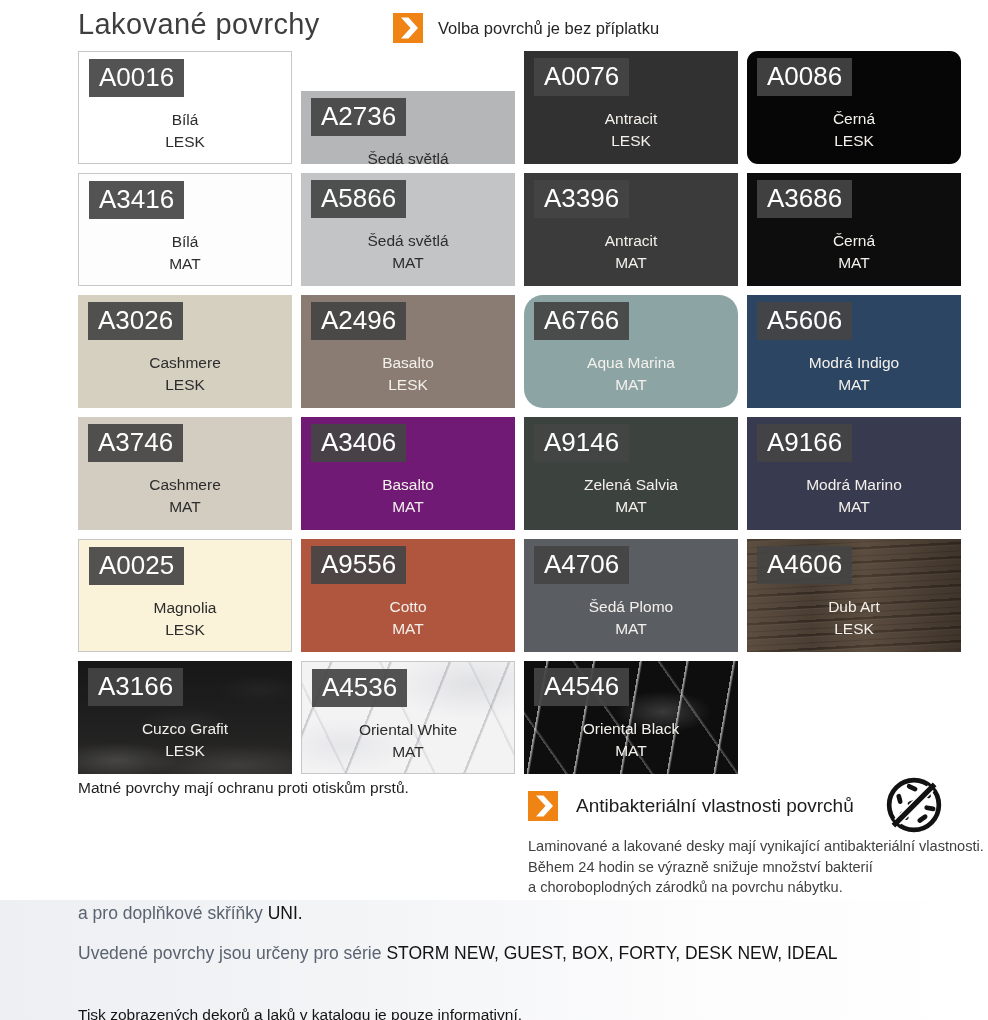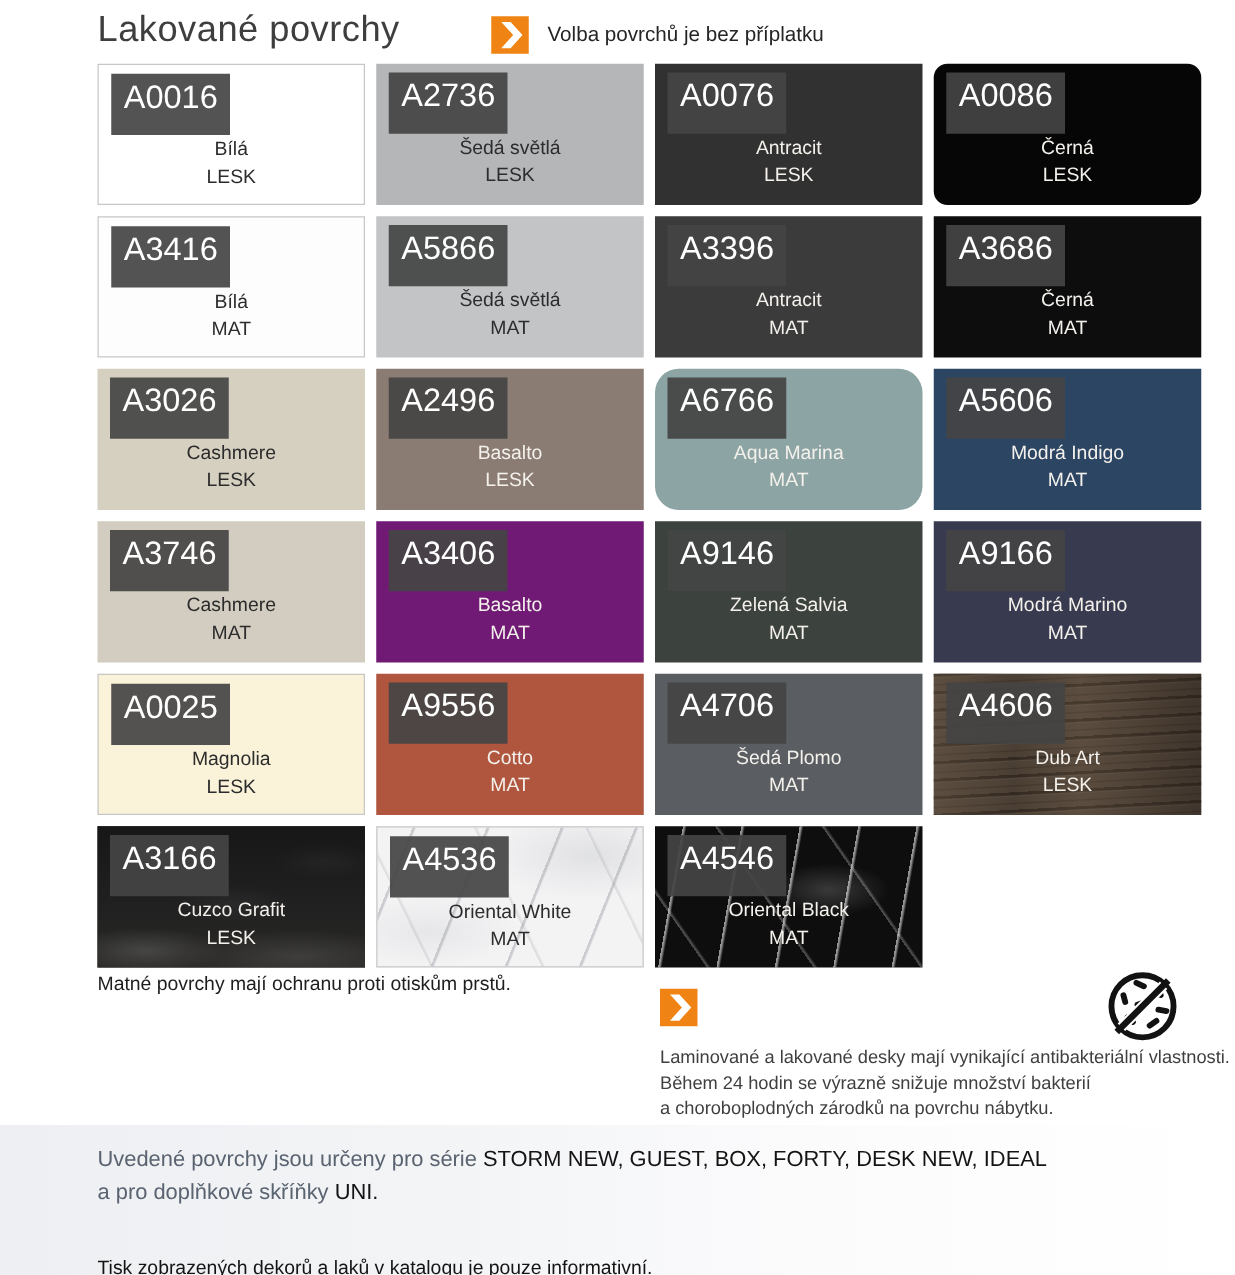--- a/index.html
+++ b/index.html
@@ -9,21 +9,21 @@
     -webkit-font-smoothing:antialiased;
   }
   .title{position:absolute;left:78px;top:8px;font-size:29px;font-weight:300;color:#3e3e3e;letter-spacing:.4px;}
   .note1{position:absolute;left:393px;top:13px;display:flex;align-items:center;gap:15px;}
   .arrow-box{width:30px;height:30px;background:#ef8414;display:flex;align-items:center;justify-content:center;flex:0 0 auto;}
   .note1 .txt{font-size:16.5px;color:#252525;}
 
   .grid{position:absolute;left:78px;top:51px;display:grid;grid-template-columns:repeat(4,214px);grid-auto-rows:113px;gap:9px;}
   .swatch{position:relative;box-sizing:border-box;}
   .bordered{border:1px solid #c7c7c7;}
-  .code-badge{position:absolute;left:10px;top:7px;background:rgba(68,68,68,0.92);color:#fff;font-size:26px;line-height:1;padding:5px 10px 18px;}
+  .code-badge{position:absolute;left:10px;top:7px;background:rgba(68,68,68,0.92);color:#fff;font-size:26px;line-height:1;padding:5px 10px 7px;}
   .swatch-name{position:absolute;top:59px;left:0;width:100%;text-align:center;font-size:15.5px;color:#2c2c2c;}
   .swatch-finish{position:absolute;top:81px;left:0;width:100%;text-align:center;font-size:15.5px;color:#2c2c2c;}
   .light-text .swatch-name,.light-text .swatch-finish{color:#f4f1ec;}
 
   .tx-wood{background-color:#4e4237;background-image:
     linear-gradient(90deg,rgba(110,92,74,.45) 0%,rgba(60,50,40,.2) 30%,rgba(120,100,80,.32) 55%,rgba(40,32,26,.4) 100%),
     repeating-linear-gradient(177deg,rgba(25,18,12,.55) 0 2px,rgba(255,255,255,.06) 3px,transparent 4px,transparent 8px,rgba(25,18,12,.3) 9px,transparent 10px,transparent 14px);}
   .tx-graphite{background-color:#1d1d1d;background-image:
     radial-gradient(ellipse 90px 26px at 18% 88%,rgba(150,150,150,.28),transparent 70%),
     radial-gradient(ellipse 130px 30px at 75% 92%,rgba(140,140,140,.22),transparent 70%),
@@ -68,21 +68,21 @@
   </span>
   <span class="txt">Volba povrchů je bez příplatku</span>
 </div>
 
 <div class="grid">
     <div class="swatch bordered" style="background-color: rgb(255, 255, 255);">
       <div class="code-badge">A0016</div>
       <div class="swatch-name">Bílá</div>
       <div class="swatch-finish">LESK</div>
     </div>
-    <div class="swatch" style="background-color: rgb(181, 182, 184);">
+    <div class="swatch" style="background-color: rgb(181, 182, 184); margin-top: 40px;">
       <div class="code-badge">A2736</div>
       <div class="swatch-name">Šedá světlá</div>
       <div class="swatch-finish">LESK</div>
     </div>
     <div class="swatch light-text" style="background-color: rgb(49, 49, 49);">
       <div class="code-badge">A0076</div>
       <div class="swatch-name">Antracit</div>
       <div class="swatch-finish">LESK</div>
     </div>
     <div class="swatch light-text" style="background-color: rgb(6, 6, 6); border-radius: 11px;">
@@ -188,20 +188,21 @@
   </div>
 
 <div class="matte-note">Matné povrchy mají ochranu proti otiskům prstů.</div>
 
 <div class="ab-head">
   <span class="arrow-box">
     <svg width="30" height="30" viewBox="0 0 30 30">
         <polygon fill="#ffffff" points="8,4.5 15.5,4.5 25,15 15.5,25.5 8,25.5 17.5,15"></polygon>
       </svg>
   </span>
+  <span class="txt">Antibakteriální vlastnosti povrchů</span>
 </div>
 
 <div class="bacteria">
   <svg width="60" height="60" viewBox="0 0 64 64">
     <circle cx="32" cy="32" r="26.5" fill="none" stroke="#121212" stroke-width="5"></circle>
     <g fill="#121212">
       <rect x="24" y="11" width="12" height="5" rx="2.5" transform="rotate(25 30 13.5)"></rect>
       <rect x="41" y="17" width="11" height="5" rx="2.5" transform="rotate(70 46.5 19.5)"></rect>
       <rect x="43" y="33" width="12" height="5" rx="2.5" transform="rotate(10 49 35.5)"></rect>
       <rect x="35" y="44" width="12" height="5" rx="2.5" transform="rotate(-35 41 46.5)"></rect>
@@ -214,22 +215,22 @@
   </svg>
 </div>
 
 <div class="ab-para">
   <div>Laminované a lakované desky mají vynikající antibakteriální vlastnosti.</div>
   <div>Během 24 hodin se výrazně snižuje množství bakterií</div>
   <div>a choroboplodných zárodků na povrchu nábytku.</div>
 </div>
 
 <div class="footer">
+  <div class="footer-line">
+    <span class="intro-text">a pro doplňkové skříňky</span>
+    <span class="series-text">UNI.</span>
+  </div>
   <div class="footer-line first">
     <span class="intro-text">Uvedené povrchy jsou určeny pro série</span>
     <span class="series-text">STORM NEW, GUEST, BOX, FORTY, DESK NEW, IDEAL</span>
   </div>
-  <div class="footer-line">
-    <span class="intro-text">a pro doplňkové skříňky</span>
-    <span class="series-text">UNI.</span>
-  </div>
   <div class="footer-note">Tisk zobrazených dekorů a laků v katalogu je pouze informativní.</div>
 </div>
 
 </body></html>

